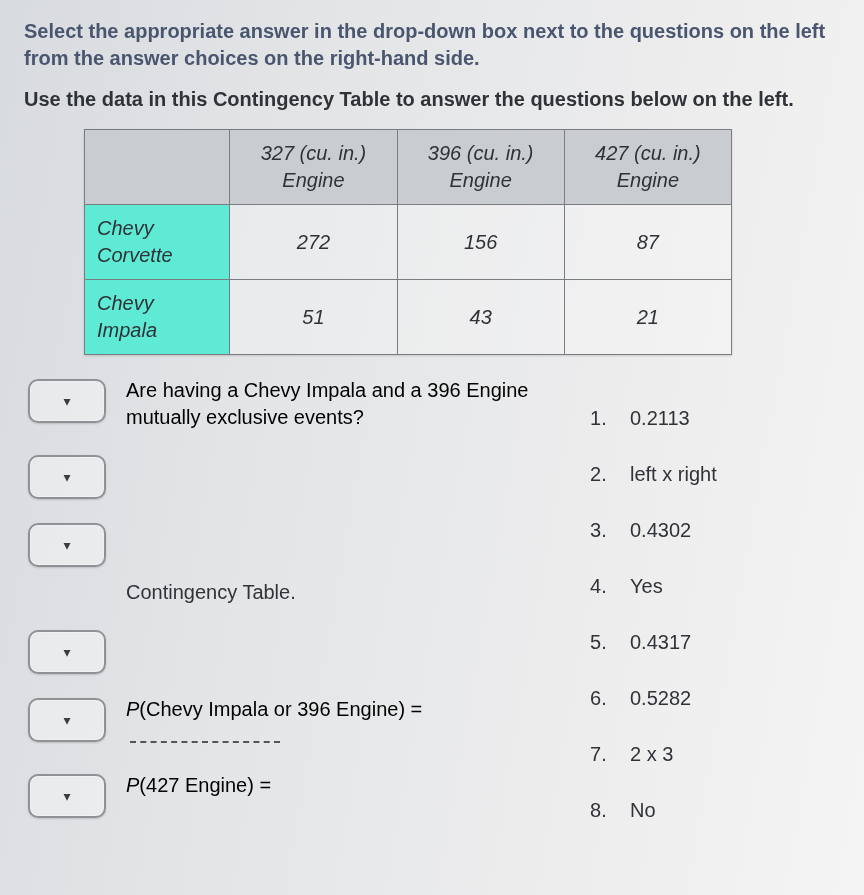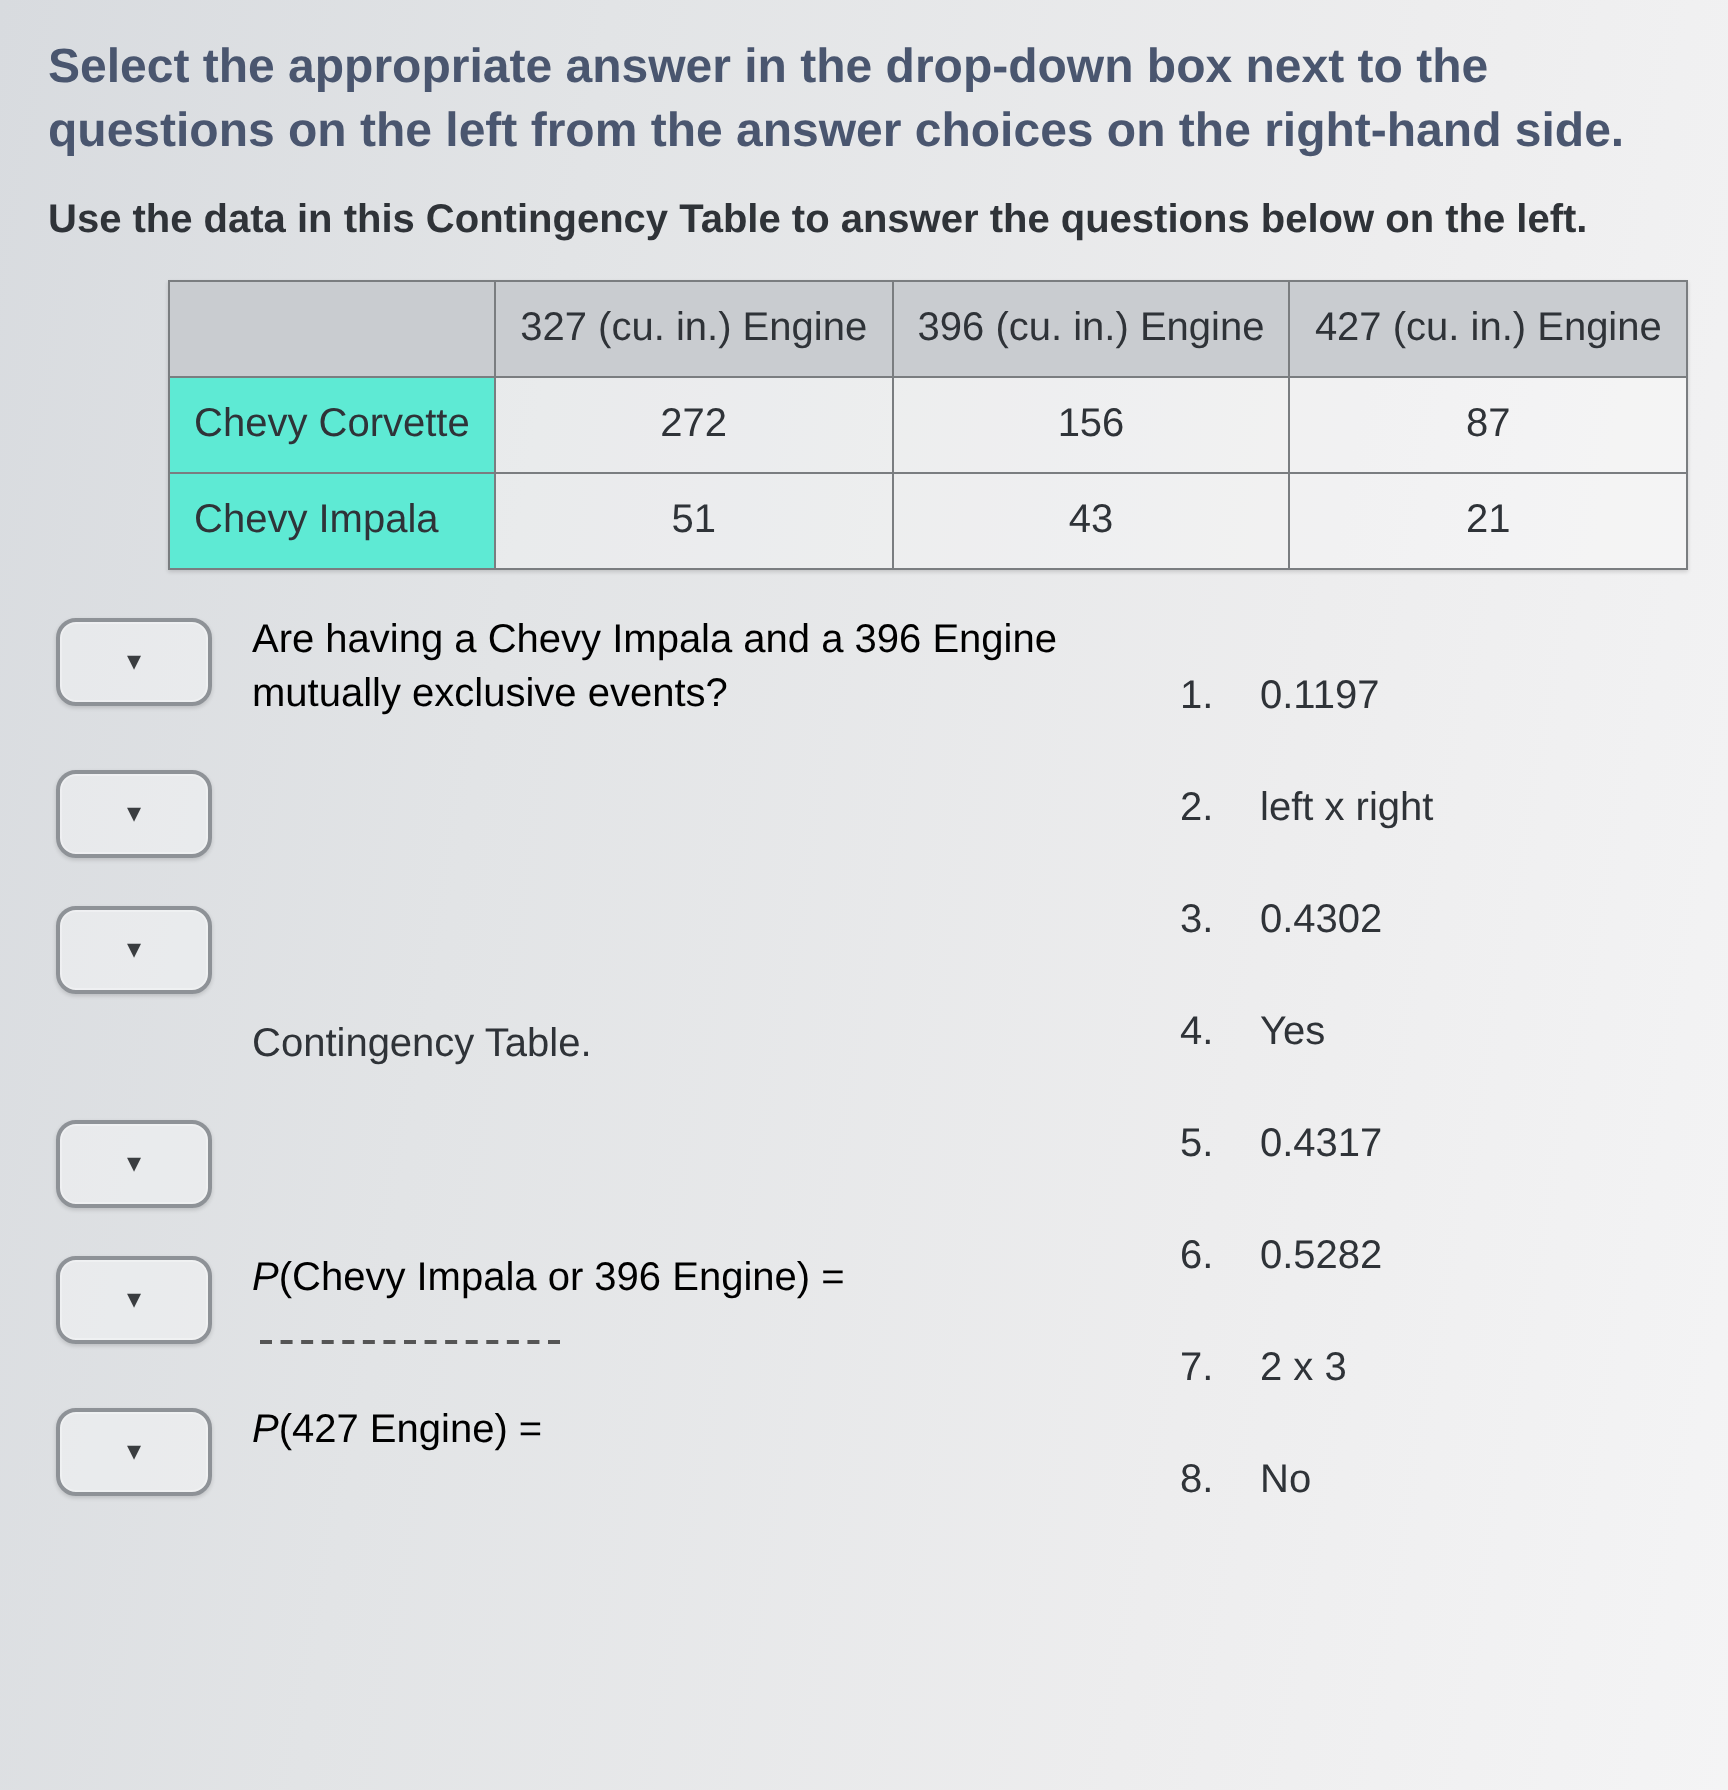--- a/index.html
+++ b/index.html
@@ -8,35 +8,36 @@
     font-family: "Helvetica Neue", Arial, sans-serif;
     background: linear-gradient(100deg, #d8dbdf 0%, #e2e4e6 30%, #ededee 70%, #f4f4f5 100%);
     color: #2f3338;
     padding: 18px 24px 24px 24px;
     font-size: 20px;
     line-height: 1.35;
   }
   .instructions {
     color: #4a566f;
     font-weight: 600;
-    font-size: 24px;
+    font-size: 20px;
     margin-bottom: 14px;
   }
   .subinstr {
     color: #2f3338;
     font-weight: 700;
     font-size: 20px;
     margin-bottom: 16px;
   }
   table.ct {
     border-collapse: collapse;
     margin: 0 0 22px 60px;
-    width: 760px;
+    width: 648px;
     font-size: 20px;
     box-shadow: 0 1px 2px rgba(0,0,0,0.15);
+    font-style: italic;
   }
   table.ct th, table.ct td {
     border: 1px solid #7a7d80;
     padding: 10px 12px;
     text-align: center;
     background: rgba(255,255,255,0.25);
     font-weight: 400;
   }
   table.ct th {
     background: #c9ccd0;
@@ -179,21 +180,21 @@
       <div class="qtext">
         <span class="italic">P</span><span>(427 Engine) =</span>
       </div>
     </div>
 
   </div>
 
   <div class="answers">
     <ol>
       <li>
-          <span>0.1197</span>
+          <span>0.2113</span>
         </li>
       <li>
           <span>left x right</span>
         </li>
       <li>
           <span>0.4302</span>
         </li>
       <li>
           <span>Yes</span>
         </li>

